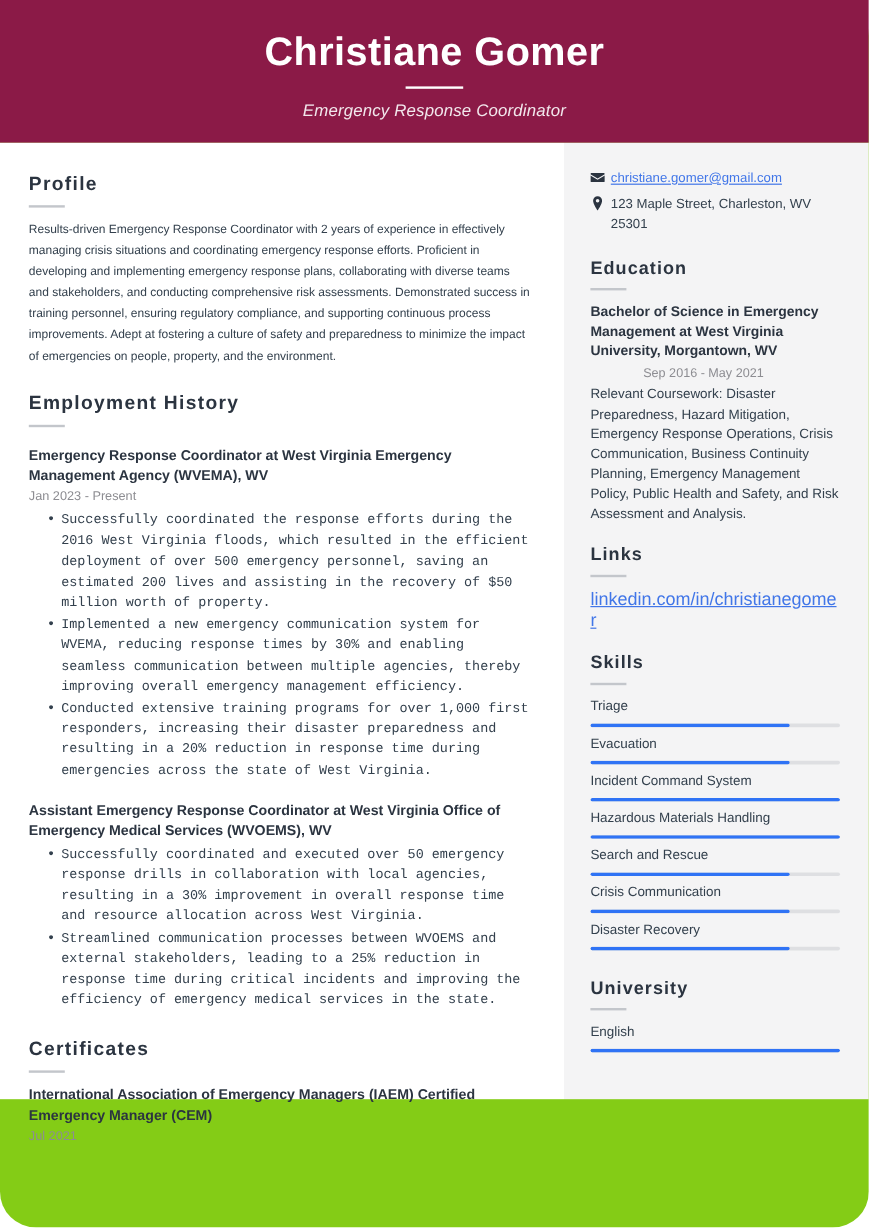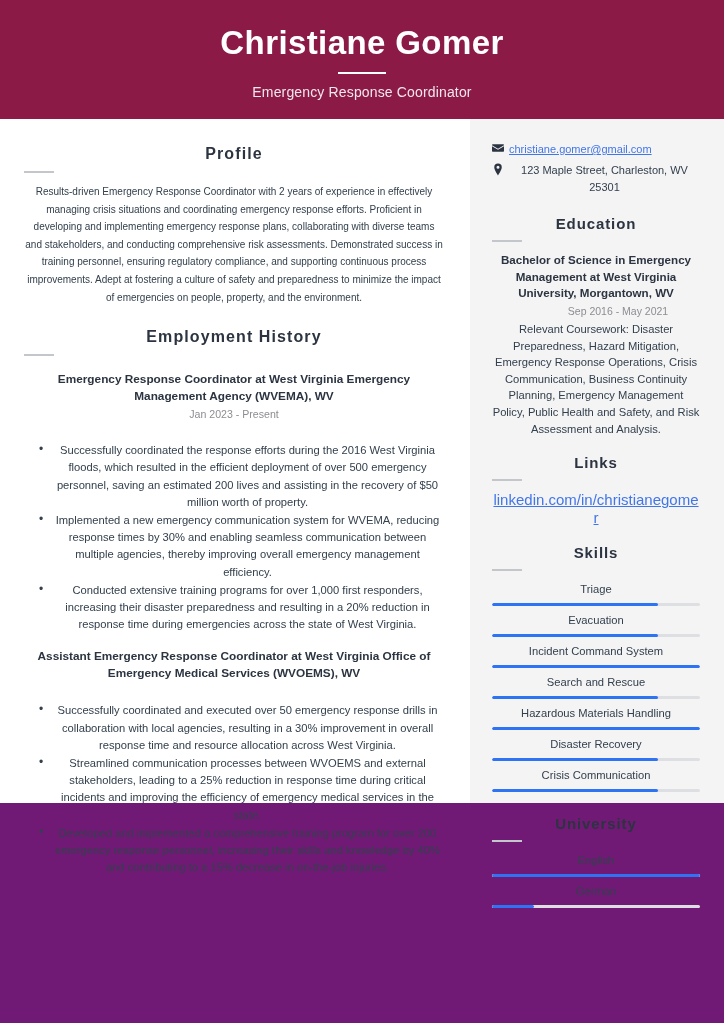--- a/index.html
+++ b/index.html
@@ -9,21 +9,22 @@
     height: 1023px;
     background: #ffffff;
     font-family: "Liberation Sans", sans-serif;
     overflow: hidden;
   }
 
   .resume {
     width: 724px;
     height: 1023px;
     position: relative;
-    background: #701a75;
+    background: #84cc16;
+    border-radius: 30px;
   }
 
   
   .header {
     background: #8b1a47;
     height: 119px;
     width: 100%;
     display: flex;
     flex-direction: column;
     align-items: center;
@@ -43,28 +44,28 @@
     height: 2px;
     background: #ffffff;
     margin: 11px 0 10px 0;
   }
   .header-title {
     color: #f2e7ec;
     font-size: 14px;
     font-weight: normal;
     letter-spacing: 0.15px;
     text-align: center;
+    font-style: italic;
   }
 
   
   .body {
     display: flex;
     align-items: stretch;
-    height: 684px;
-    text-align: center;
+    height: 797px;
   }
   .col-main {
     width: 470px;
     background: #ffffff;
     padding: 26px 26px 0 24px;
   }
   .col-side {
     width: 254px;
     background: #f4f4f5;
     padding: 22px 24px 0 22px;
@@ -102,23 +103,24 @@
     color: #2b3440;
     line-height: 17px;
   }
   .job-date {
     font-size: 10.6px;
     color: #8d8d92;
     margin-top: 2px;
     line-height: 15px;
   }
   ul.bullets {
-    margin: 20px 0 0 0;
+    margin: 4px 0 0 0;
     padding-left: 17px;
     list-style: none;
+    font-family: Liberation Mono, monospace;
   }
   ul.bullets li {
     font-size: 11.2px;
     line-height: 17.2px;
     color: #33404d;
     position: relative;
     padding-left: 10px;
     margin-bottom: 1px;
   }
   ul.bullets li::before {
@@ -244,27 +246,34 @@
             <li>Implemented a new emergency communication system for WVEMA, reducing response times by 30% and enabling seamless communication between multiple agencies, thereby improving overall emergency management efficiency.</li>
             <li>Conducted extensive training programs for over 1,000 first responders, increasing their disaster preparedness and resulting in a 20% reduction in response time during emergencies across the state of West Virginia.</li>
           </ul>
         </div>
 
         <div class="job">
           <div class="job-title">Assistant Emergency Response Coordinator at West Virginia Office of Emergency Medical Services (WVOEMS), WV</div>
           <ul class="bullets">
             <li>Successfully coordinated and executed over 50 emergency response drills in collaboration with local agencies, resulting in a 30% improvement in overall response time and resource allocation across West Virginia.</li>
             <li>Streamlined communication processes between WVOEMS and external stakeholders, leading to a 25% reduction in response time during critical incidents and improving the efficiency of emergency medical services in the state.</li>
-            <li>Developed and implemented a comprehensive training program for over 200 emergency response personnel, increasing their skills and knowledge by 40% and contributing to a 15% decrease in on-the-job injuries.</li>
           </ul>
         </div>
       </div>
 
       <div class="spacer-lg"></div>
 
+      <div class="sec">
+        <div class="sec-head">Certificates</div>
+        <div class="sec-rule"></div>
+        <div>
+          <div class="job-title">International Association of Emergency Managers (IAEM) Certified Emergency Manager (CEM)</div>
+          <div class="job-date">Jul 2021</div>
+        </div>
+      </div>
 
     </div>
 
     <div class="col-side">
 
       <div class="contact-list">
 
         <div class="contact-row">
           <span class="contact-ico">
             <svg width="12" height="12" viewBox="0 0 16 16" fill="#2b3440">
@@ -326,64 +335,58 @@
         </div>
 
         <div class="bar-item">
           <div class="bar-label">Incident Command System</div>
           <div class="bar-track">
             <div class="bar-fill" style="width: 100%;"></div>
           </div>
         </div>
 
         <div class="bar-item">
+          <div class="bar-label">Hazardous Materials Handling</div>
+          <div class="bar-track">
+            <div class="bar-fill" style="width: 100%;"></div>
+          </div>
+        </div>
+
+        <div class="bar-item">
           <div class="bar-label">Search and Rescue</div>
           <div class="bar-track">
             <div class="bar-fill" style="width: 80%;"></div>
           </div>
         </div>
 
         <div class="bar-item">
-          <div class="bar-label">Hazardous Materials Handling</div>
+          <div class="bar-label">Crisis Communication</div>
+          <div class="bar-track">
+            <div class="bar-fill" style="width: 80%;"></div>
+          </div>
+        </div>
+
+        <div class="bar-item">
+          <div class="bar-label">Disaster Recovery</div>
+          <div class="bar-track">
+            <div class="bar-fill" style="width: 80%;"></div>
+          </div>
+        </div>
+      </div>
+
+      <div class="spacer-md"></div>
+
+      <div class="sec">
+        <div class="sec-head small">University</div>
+        <div class="sec-rule"></div>
+
+        <div class="bar-item">
+          <div class="bar-label">English</div>
           <div class="bar-track">
             <div class="bar-fill" style="width: 100%;"></div>
           </div>
         </div>
 
-        <div class="bar-item">
-          <div class="bar-label">Disaster Recovery</div>
-          <div class="bar-track">
-            <div class="bar-fill" style="width: 80%;"></div>
-          </div>
-        </div>
-
-        <div class="bar-item">
-          <div class="bar-label">Crisis Communication</div>
-          <div class="bar-track">
-            <div class="bar-fill" style="width: 80%;"></div>
-          </div>
-        </div>
-      </div>
-
-      <div class="spacer-md"></div>
-
-      <div class="sec">
-        <div class="sec-head small">University</div>
-        <div class="sec-rule"></div>
-
-        <div class="bar-item">
-          <div class="bar-label">English</div>
-          <div class="bar-track">
-            <div class="bar-fill" style="width: 100%;"></div>
-          </div>
-        </div>
-
-        <div class="bar-item">
-          <div class="bar-label">German</div>
-          <div class="bar-track">
-            <div class="bar-fill" style="width: 20%;"></div>
-          </div>
-        </div>
       </div>
 
     </div>
   </div>
 </div>
 
 </body></html>

